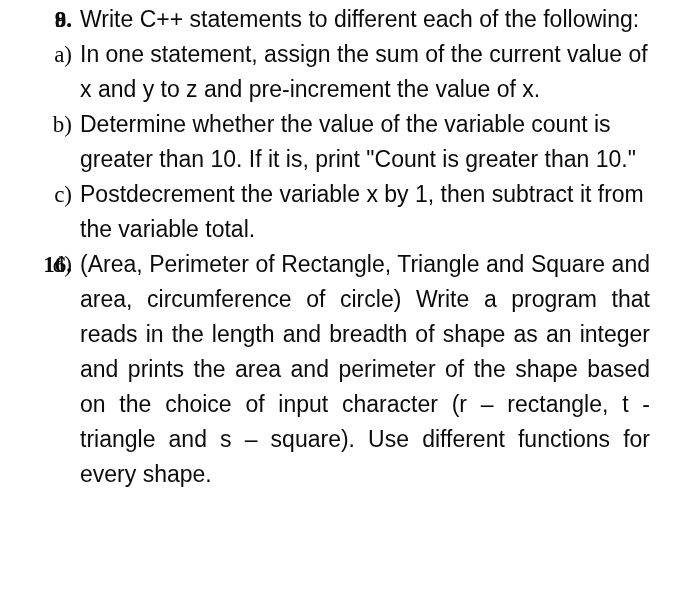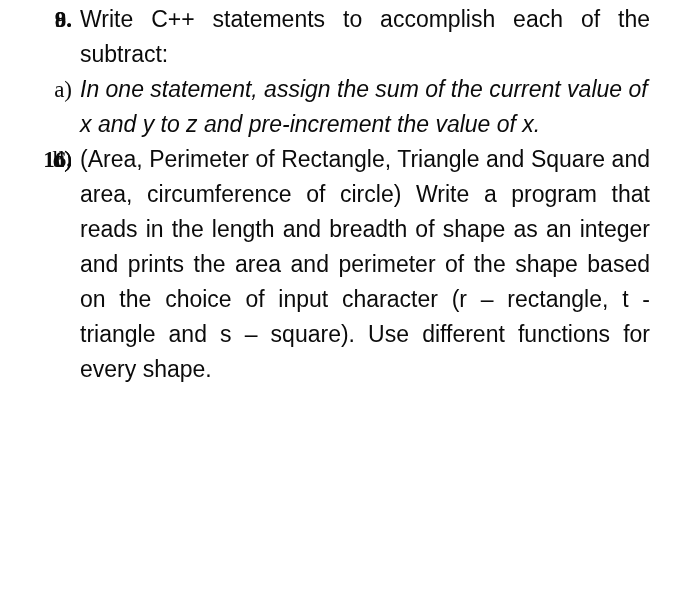--- a/index.html
+++ b/index.html
@@ -73,50 +73,51 @@
     width: 72px;
     top: 0;
     text-align: right;
     font-family: "Liberation Serif", serif;
     font-weight: normal;
     font-size: 23px;
     line-height: 35px;
   }
   .sub .body {
     display: block;
-    font-style: italic;
   }
   
   .sub .body::before {
     content: "";
     display: inline-block;
     width: 0;
   }
 </style>
 </head>
 <body>
 
 <div id="page">
   <ol class="qlist" id="qlist">
       <li class="q">
         <span class="marker">8.</span>
       </li>
       <li class="q">
         <span class="marker">9.</span>
-        <span class="body">Write C++ statements to accomplish each of the subtract:</span>
+        <span class="body">Write C++ statements to different each of the following:</span>
       </li>
       <li class="sub">
         <span class="marker">a)</span>
         <span class="body">In one statement, assign the sum of the current value of x and y to z and pre-increment the value of x.</span>
       </li>
       <li class="sub">
         <span class="marker">b)</span>
+        <span class="body">Determine whether the value of the variable count is greater than 10. If it is, print "Count is greater than 10."</span>
       </li>
       <li class="sub">
         <span class="marker">c)</span>
+        <span class="body">Postdecrement the variable x by 1, then subtract it from the variable total.</span>
       </li>
       <li class="sub">
         <span class="marker">d)</span>
       </li>
       <li class="q">
         <span class="marker">16.</span>
         <span class="body">(Area, Perimeter of Rectangle, Triangle and Square and area, circumference of circle) Write a program that reads in the length and breadth of shape as an integer and prints the area and perimeter of the shape based on the choice of input character (r – rectangle, t - triangle and s – square). Use different functions for every shape.</span>
       </li>
     </ol>
 </div>

